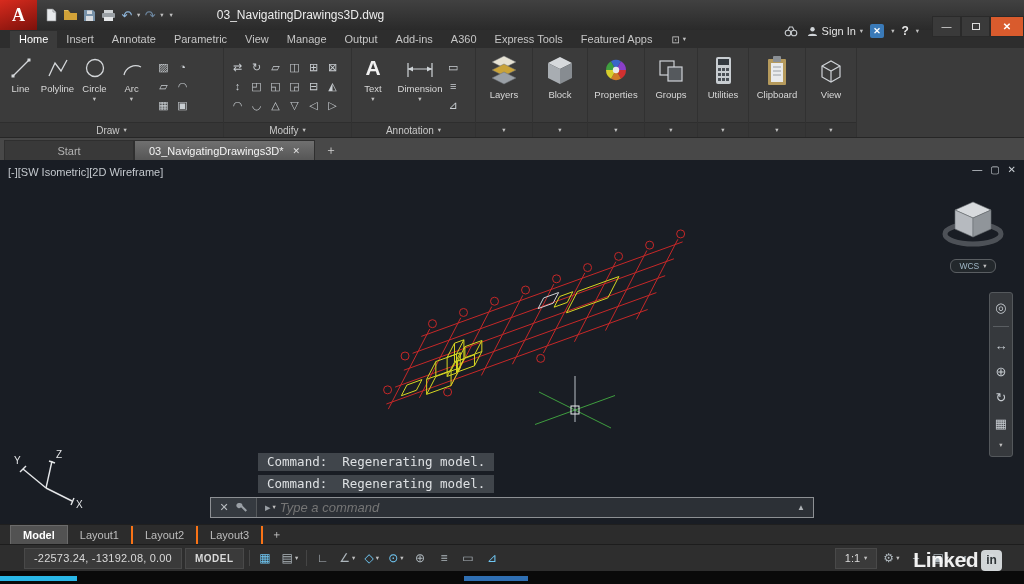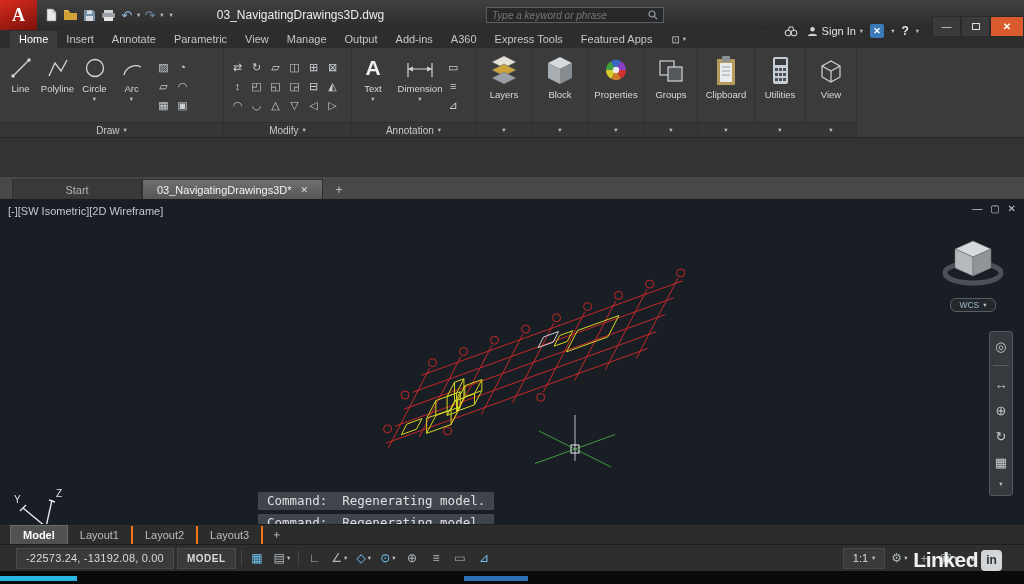--- a/index.html
+++ b/index.html
@@ -39,21 +39,21 @@
   .panel-foot{height:15px;display:flex;align-items:center;justify-content:center;gap:4px;font-size:10px;color:#c9c9c9;background:#363636;border-top:1px solid #2e2e2e;}
   .tool{width:37px;display:flex;flex-direction:column;align-items:center;padding-top:5px;gap:2px;}
   .tool .lbl,.bigbtn .lbl{font-size:9.5px;color:#d8d8d8;white-space:nowrap;}
   .minigrid{display:grid;grid-template-columns:repeat(2,19px);grid-auto-rows:19px;align-content:center;justify-items:center;align-items:center;color:#c9ced2;font-size:11px;}
   .minicol{display:grid;grid-auto-rows:19px;align-content:center;justify-items:center;align-items:center;color:#c9ced2;font-size:11px;}
   .mod-grid{display:grid;grid-template-columns:repeat(6,19px);grid-auto-rows:19px;align-content:center;justify-items:center;align-items:center;color:#c9ced2;font-size:11px;padding:0 2px;}
   .bigbtn{flex:1;display:flex;flex-direction:column;align-items:center;justify-content:flex-start;padding-top:4px;gap:2px;}
   .ticon{flex-shrink:0;}
 
   
-  .filetabs{height:22px;background:#484848;display:flex;align-items:flex-end;padding-left:12px;flex-shrink:0;margin-top:39px;}
+  .filetabs{height:22px;background:#484848;display:flex;align-items:flex-end;padding-left:4px;flex-shrink:0;}
   .ftab{height:20px;display:flex;align-items:center;padding:0 14px;font-size:11px;white-space:nowrap;}
   .ftab.start{background:#393939;color:#b3b3b3;width:130px;justify-content:center;border:1px solid #2f2f2f;border-bottom:none;}
   .ftab.active{background:linear-gradient(#707070,#565656);color:#f4f4f4;gap:9px;border:1px solid #2f2f2f;border-bottom:none;text-align:right;}
   .ftab .x{font-size:9px;color:#e0e0e0;}
   .addtab{width:18px;height:18px;margin:0 0 1px 7px;color:#d2d2d2;font-size:12px;display:flex;align-items:center;justify-content:center;}
 
   
   .canvas{position:relative;flex:1;background:#191d24;overflow:hidden;}
   #cad-svg{position:absolute;left:0;top:0;}
   .vplabel{position:absolute;left:8px;top:6px;font-size:11px;color:#c4c9ce;z-index:3;}
@@ -70,21 +70,21 @@
   .cmdbar .upcaret{color:#b0b4b8;font-size:8px;margin-right:8px;}
   .ucswrap{position:absolute;left:10px;top:288px;z-index:2;}
 
   
   .laytabs{height:20px;background:#2c2c2c;display:flex;align-items:center;padding-left:10px;flex-shrink:0;border-top:1px solid #1f1f1f;}
   .ltab{padding:3px 12px;font-size:11px;color:#bdbdbd;border-right:2px solid #f97316;}
   .ltab.active{background:#525252;color:#fff;font-weight:bold;border:1px solid #6a6a6a;}
   .laddtab{margin-left:8px;color:#cccccc;font-size:11px;}
 
   
-  .statusbar{height:27px;background:#2e2e2e;display:flex;align-items:center;gap:3px;padding:0 16px;flex-shrink:0;border-top:1px solid #1d1d1d;font-size:11px;color:#cscsc;}
+  .statusbar{height:27px;background:#2e2e2e;display:flex;align-items:center;gap:3px;padding:0 24px;flex-shrink:0;border-top:1px solid #1d1d1d;font-size:11px;color:#cscsc;}
   .sbtn{height:21px;display:flex;align-items:center;justify-content:center;background:#3a3a3a;border:1px solid #494949;padding:0 9px;gap:4px;color:#dadada;white-space:nowrap;}
   .coords{font-size:11px;letter-spacing:.2px;}
   .modelbtn{font-weight:bold;font-size:10px;letter-spacing:.5px;}
   .sicon{min-width:21px;height:21px;display:flex;align-items:center;justify-content:center;font-size:12px;color:#aeb7bd;gap:2px;padding:0 3px;}
   .sicon.on{color:#6fc6f2;}
   .ssep{width:1px;height:16px;background:#454545;margin:0 2px;}
   .spacer{flex:1;}
 
   
   .bstrip{height:13px;background:#0a0a0a;position:relative;flex-shrink:0;}
@@ -133,27 +133,20 @@
         </span>
       <span class="caret">▾</span>
       <span class="icn">
           <span class="arrowglyph" style="color:#6d87a0">↷</span>
         </span>
       <span class="caret">▾</span>
       <span class="caret" style="margin-left:5px;">▾</span>
     </div>
     <span class="tb-title">03_NavigatingDrawings3D.dwg</span>
 
-    <div class="searchbox">
-      <input type="text" placeholder="Type a keyword or phrase" style="">
-      <svg width="10" height="10" viewBox="0 0 10 10">
-          <circle cx="4" cy="4" r="3" fill="none" stroke="#9b9ea1" stroke-width="1.2"></circle>
-          <line x1="6.4" y1="6.4" x2="9" y2="9" stroke="#9b9ea1" stroke-width="1.2"></line>
-        </svg>
-    </div>
 
     <div class="tb-right">
       <span class="icn">
           <svg width="14" height="12" viewBox="0 0 14 12">
             <circle cx="4" cy="8" r="2.8" fill="none" stroke="#c8ccd0" stroke-width="1.1"></circle>
             <circle cx="10" cy="8" r="2.8" fill="none" stroke="#c8ccd0" stroke-width="1.1"></circle>
             <path d="M4 5 L5.5 2 h3 L10 5" stroke="#c8ccd0" stroke-width="1.1" fill="none"></path>
           </svg>
         </span>
       <div class="signin">
@@ -360,60 +353,60 @@
               <rect x="12" y="13" width="14" height="14" fill="#55595d" stroke="#cfd3d7" stroke-width="1.2"></rect>
             </svg>
         <span class="lbl">Groups</span>
       </div>
         </div>
       <div class="panel-foot">
           <span class="caret">▾</span>
         </div>
     </div>
 
-    <div class="panel" style="width:57px;">
-      <div class="panel-body">
-          <div class="bigbtn">
-        <svg width="30" height="33" viewBox="0 0 30 33">
-              <rect x="6" y="5" width="18" height="26" rx="1" fill="#b59a5c"></rect>
-              <rect x="11" y="2" width="8" height="6" rx="1" fill="#8a8f94"></rect>
-              <rect x="9" y="9" width="12" height="19" fill="#e9ebec"></rect>
-              <g stroke="#9aa0a5" stroke-width="1">
-                <line x1="11" y1="13" x2="19" y2="13"></line>
-                <line x1="11" y1="17" x2="19" y2="17"></line>
-                <line x1="11" y1="21" x2="19" y2="21"></line>
-              </g>
-            </svg>
-        <span class="lbl">Clipboard</span>
-      </div>
-        </div>
-      <div class="panel-foot">
-          <span class="caret">▾</span>
-        </div>
-    </div>
-
     <div class="panel" style="width:51px;">
       <div class="panel-body">
           <div class="bigbtn">
         <svg width="30" height="33" viewBox="0 0 30 33">
               <rect x="8" y="3" width="15" height="27" rx="2" fill="#c8cdd1"></rect>
               <rect x="10" y="5" width="11" height="6" fill="#343a40"></rect>
               <g fill="#4a5056">
                 <rect x="10" y="14" width="3" height="3"></rect>
                 <rect x="14" y="14" width="3" height="3"></rect>
                 <rect x="18" y="14" width="3" height="3"></rect>
                 <rect x="10" y="19" width="3" height="3"></rect>
                 <rect x="14" y="19" width="3" height="3"></rect>
                 <rect x="18" y="19" width="3" height="3"></rect>
                 <rect x="10" y="24" width="3" height="3"></rect>
                 <rect x="14" y="24" width="3" height="3"></rect>
                 <rect x="18" y="24" width="3" height="3"></rect>
               </g>
             </svg>
         <span class="lbl">Utilities</span>
+      </div>
+        </div>
+      <div class="panel-foot">
+          <span class="caret">▾</span>
+        </div>
+    </div>
+
+    <div class="panel" style="width:57px;">
+      <div class="panel-body">
+          <div class="bigbtn">
+        <svg width="30" height="33" viewBox="0 0 30 33">
+              <rect x="6" y="5" width="18" height="26" rx="1" fill="#b59a5c"></rect>
+              <rect x="11" y="2" width="8" height="6" rx="1" fill="#8a8f94"></rect>
+              <rect x="9" y="9" width="12" height="19" fill="#e9ebec"></rect>
+              <g stroke="#9aa0a5" stroke-width="1">
+                <line x1="11" y1="13" x2="19" y2="13"></line>
+                <line x1="11" y1="17" x2="19" y2="17"></line>
+                <line x1="11" y1="21" x2="19" y2="21"></line>
+              </g>
+            </svg>
+        <span class="lbl">Clipboard</span>
       </div>
         </div>
       <div class="panel-foot">
           <span class="caret">▾</span>
         </div>
     </div>
 
     <div class="panel" style="width:51px;">
       <div class="panel-body">
           <div class="bigbtn">

